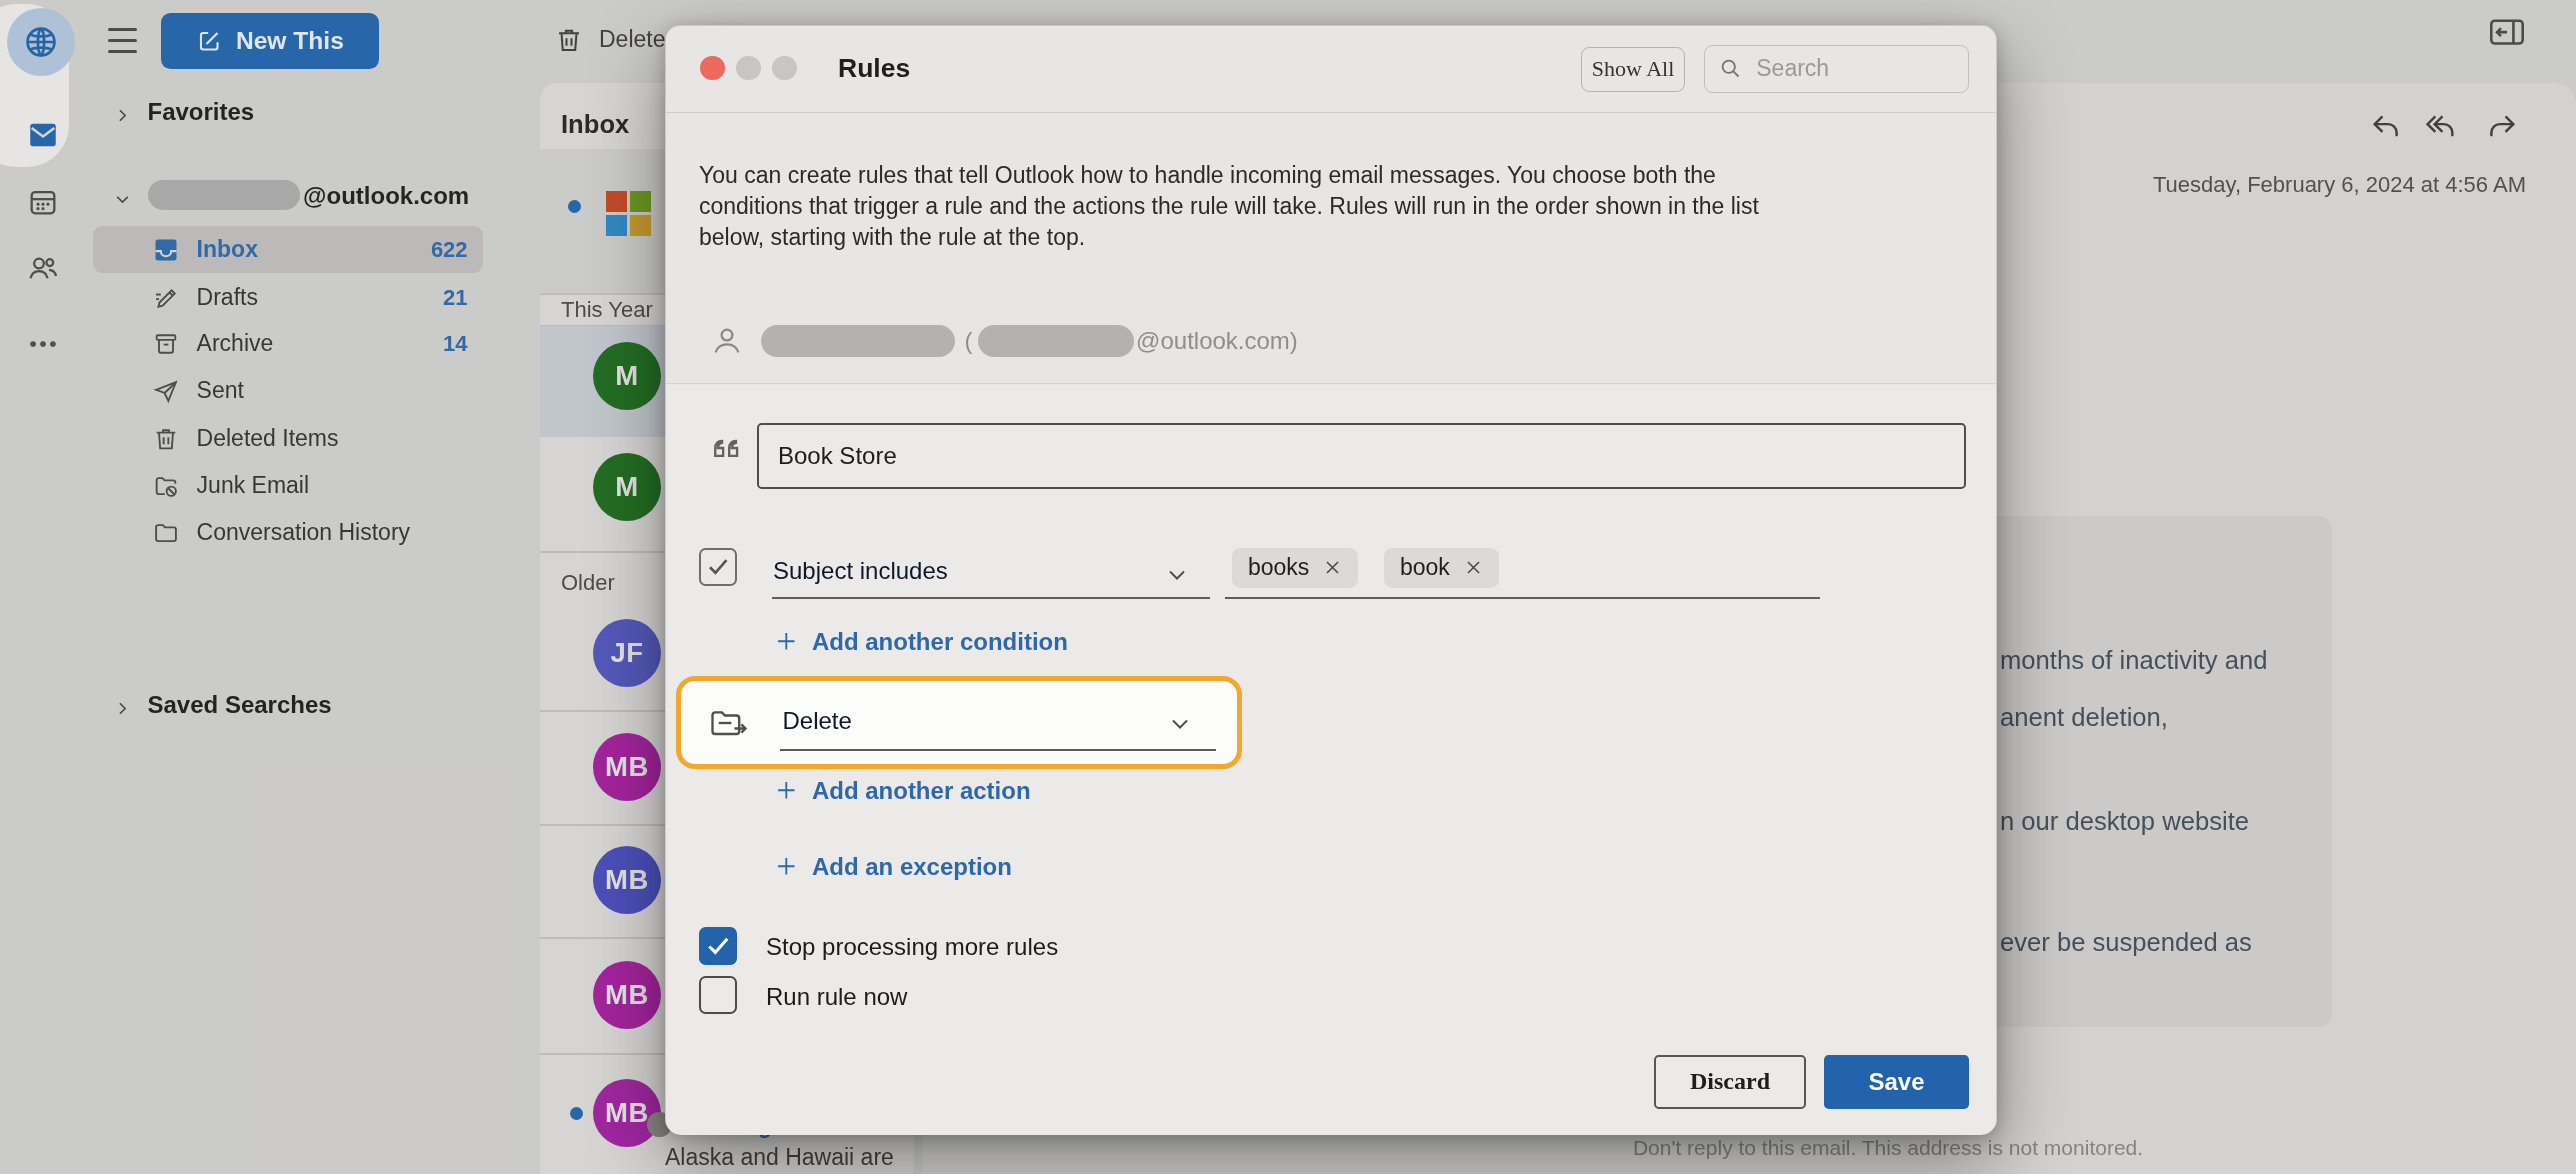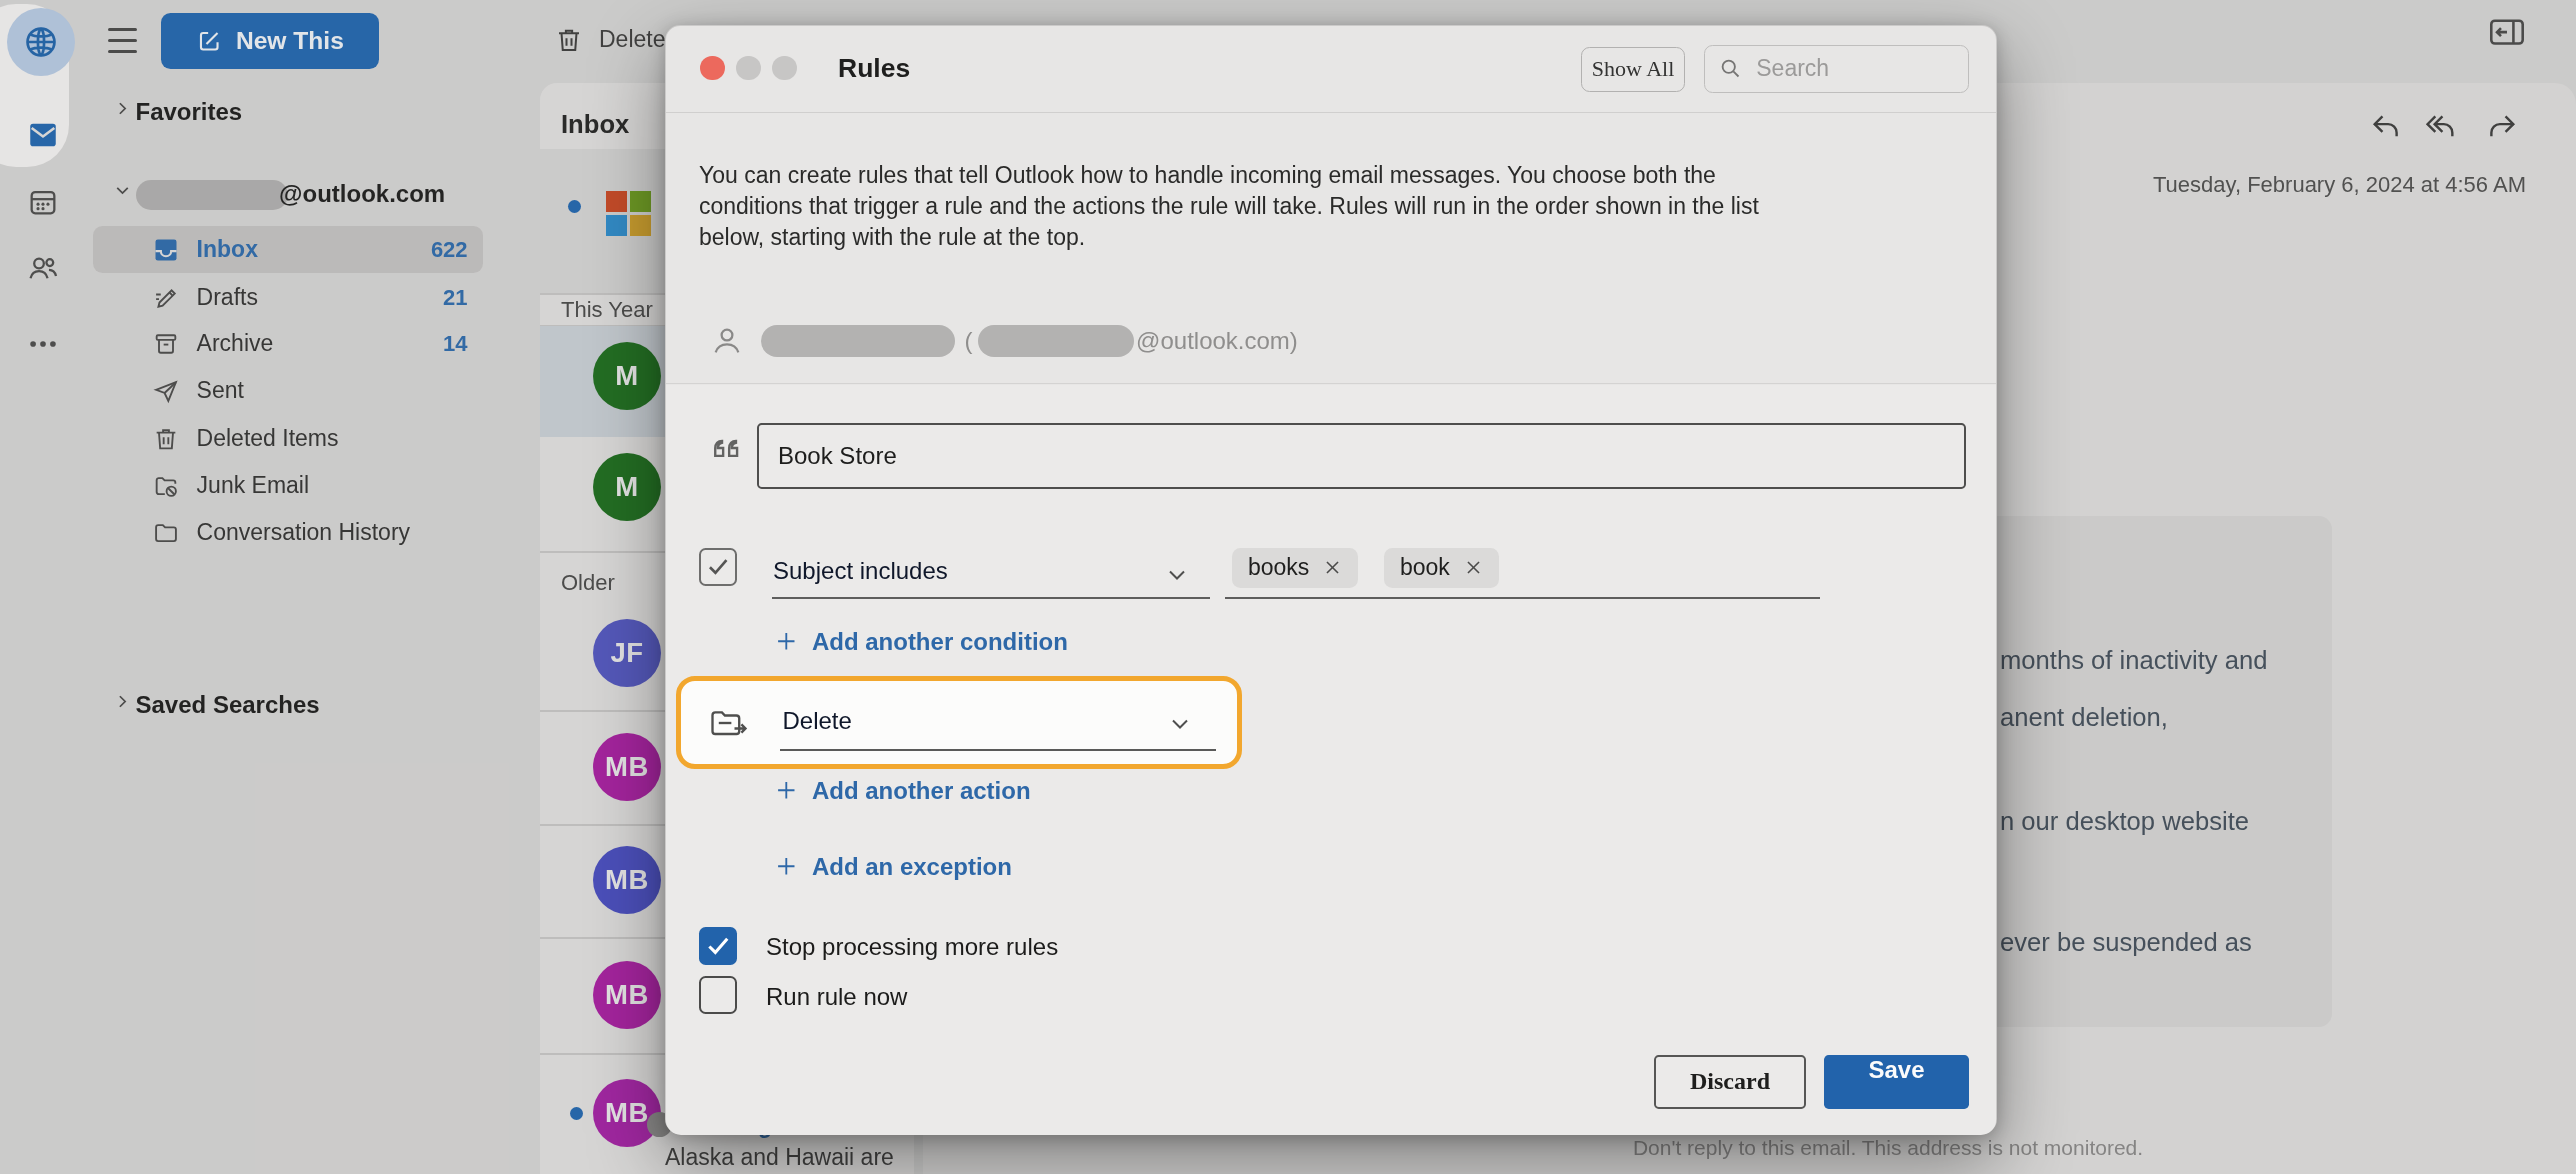--- a/index.html
+++ b/index.html
@@ -13,21 +13,21 @@
   .globe-circle{position:absolute;left:6.6px;top:7.6px;width:68px;height:68px;border-radius:50%;
     background:#b9cde6;display:flex;align-items:center;justify-content:center;}
   .rail-icon{position:absolute;left:25.6px;width:34px;height:34px;color:#4d4d4c;}
 
   
   #sidebar{position:absolute;left:85px;top:0;width:445px;height:1174px;}
   .hamburger{position:absolute;left:23px;top:27.5px;width:29px;height:25.6px;display:flex;flex-direction:column;justify-content:space-between;}
   .hamburger span{height:3px;background:#4a4a49;border-radius:1.9px;}
   .newmail{position:absolute;left:76px;top:13.3px;width:218px;height:56px;border-radius:9.5px;background:#2268b2;
     display:flex;align-items:center;justify-content:center;gap:13.3px;color:#f2f5f9;font-size:24.6px;font-weight:700;}
-  .tree-head{position:absolute;left:26.5px;display:flex;align-items:flex-start;gap:3px;font-size:24px;font-weight:700;color:#1d1d1c;}
+  .tree-head{position:absolute;left:26.5px;display:flex;align-items:flex-end;gap:15px;font-size:24px;font-weight:700;color:#1d1d1c;}
   .chev{width:21px;height:21px;color:#4b4b4a;flex:0 0 auto}
   .redact{background:#b3b2b1;border-radius:16px;display:inline-block;}
   .acct-label{font-size:24px;font-weight:700;color:#1f1f1e;}
   .frow{position:absolute;left:7.6px;width:390px;height:47px;display:flex;align-items:center;padding-left:59px;box-sizing:border-box;gap:17px;border-radius:9.5px;}
   .frow.sel{background:#c7c6c5;}
   .ficon{width:28px;height:28px;color:#4c4c4b;flex:0 0 auto}
   .frow.sel .ficon{color:#2e6cae}
   .flabel{font-size:23px;color:#343433;flex:1;}
   .frow.sel .flabel{color:#2e6cae;font-weight:700;}
   .fcount{font-size:22px;font-weight:700;color:#2e6cae;margin-right:15px;}
@@ -95,21 +95,21 @@
   .tagpill{position:absolute;height:40px;border-radius:8.5px;background:#dbdad9;display:inline-flex;align-items:center;gap:14px;padding:0 16px;font-size:23px;color:#1f1f1e;}
   .tagx{width:19px;height:19px;color:#4b4b4a;}
   .bluelink{position:absolute;display:flex;align-items:center;gap:13.3px;color:#2e68a8;font-size:24px;font-weight:600;}
   .bluelink svg{width:24.6px;height:24.6px;}
   .hlbox{position:absolute;left:9.5px;top:650px;width:566px;height:93px;background:#fcfcfb;border:5.7px solid #f2a72e;border-radius:19px;box-sizing:border-box;}
   .hlbox .ficon2{position:absolute;left:26.5px;top:20px;width:44px;height:44px;color:#4f4f4e;}
   .cblabel{position:absolute;font-size:24px;color:#1c1c1b;}
   .btn-discard{position:absolute;left:988px;top:1029px;width:152px;height:54px;border:2.4px solid #565655;border-radius:4.7px;
     display:flex;align-items:center;justify-content:center;font-size:24px;font-weight:600;color:#1e1e1d;box-sizing:border-box;}
   .btn-save{position:absolute;left:1158px;top:1029px;width:145px;height:54px;background:#2263ab;border-radius:4.7px;
-    display:flex;justify-content:center;font-size:24px;font-weight:600;color:#fbfbfb;}
+    display:flex;align-items:center;justify-content:center;font-size:24px;font-weight:600;color:#fbfbfb;}
 </style>
 </head>
 <body>
 
 <div id="app">
 
   <div id="rail">
     <div class="rail-pill"></div>
     <div class="globe-circle">
       <svg width="38" height="38" viewBox="0 0 24 24" fill="none" stroke="#2166ad" stroke-width="1.7">

